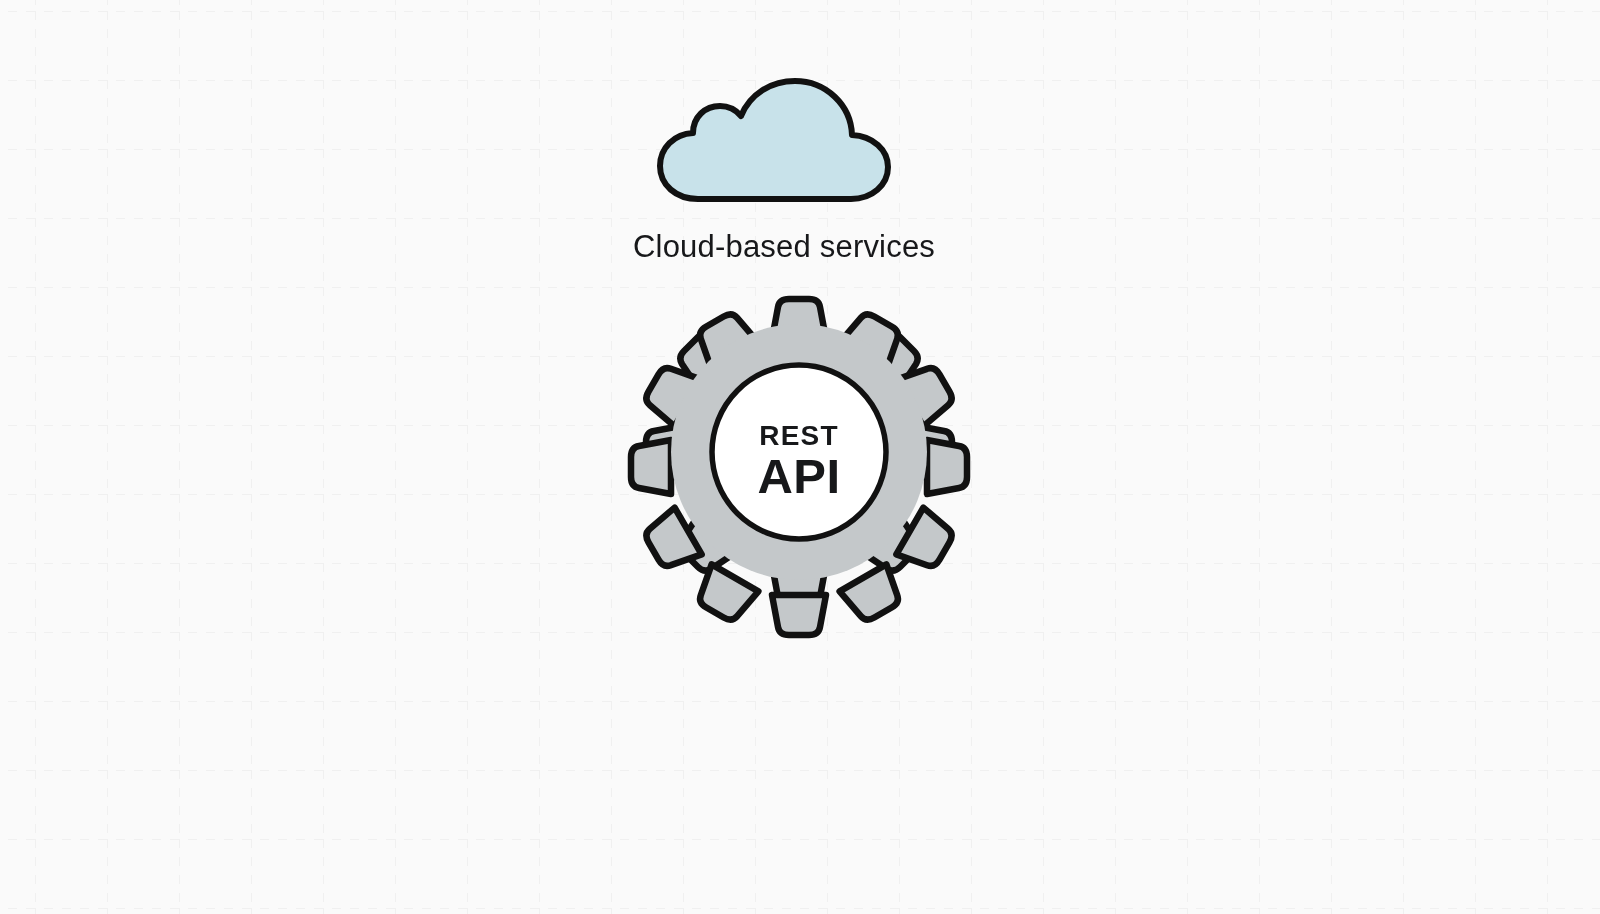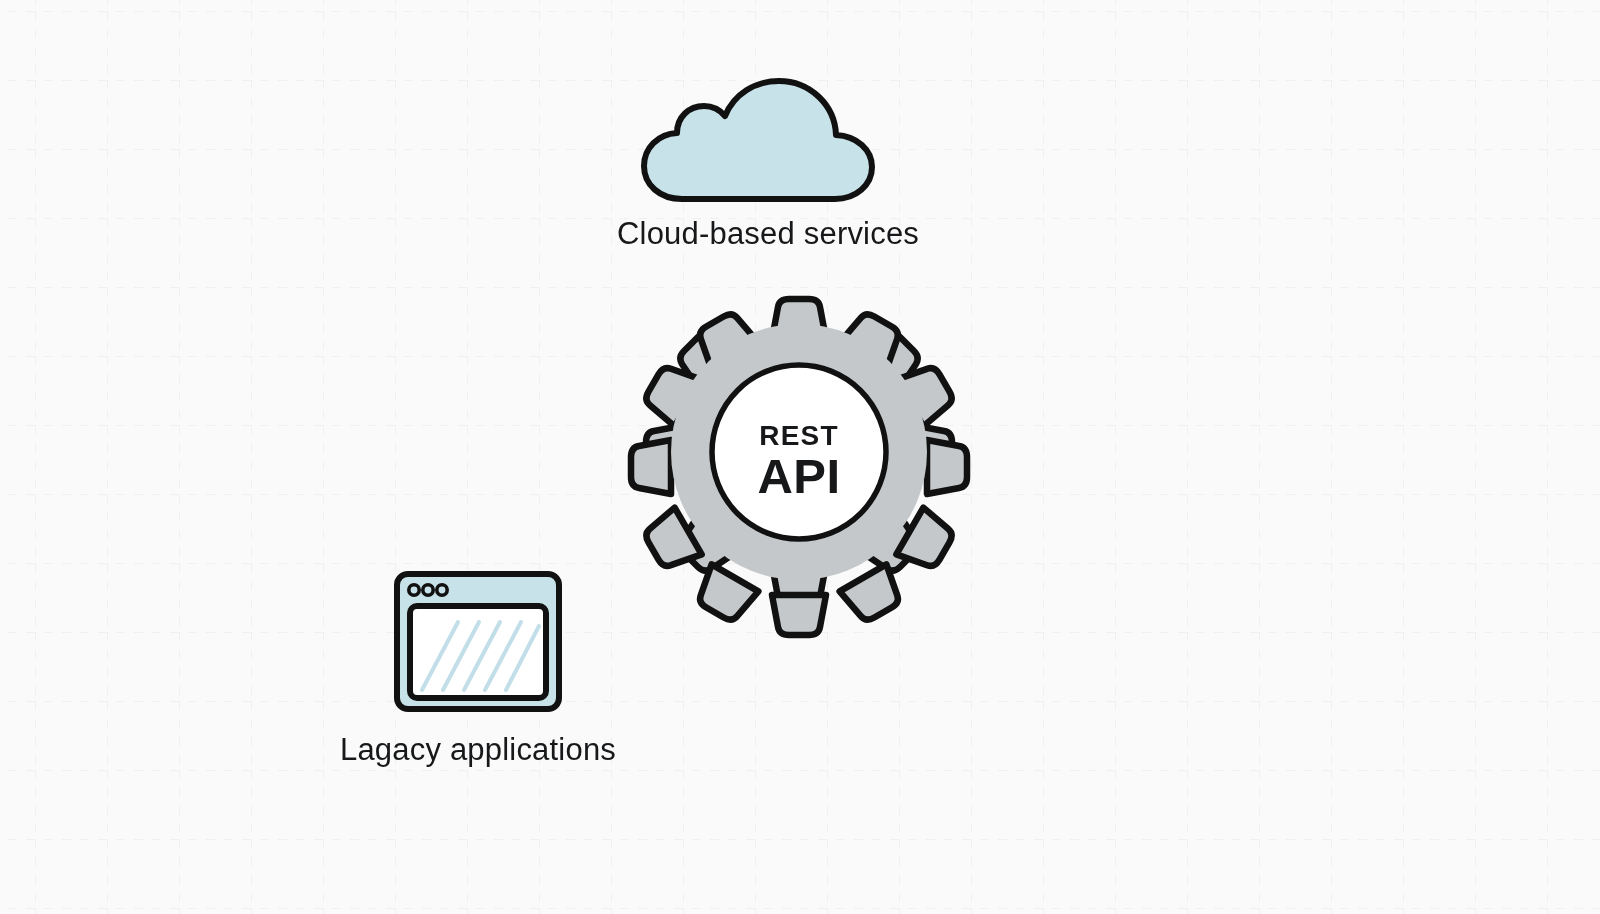--- a/index.html
+++ b/index.html
@@ -47,23 +47,24 @@
     font-family: "Liberation Sans", sans-serif;
     font-size: 31px;
     font-weight: 400;
     letter-spacing: 0.2px;
     white-space: nowrap;
     text-align: center;
   }
 
   
   #node-cloud {
-    left: 612px;
+    left: 628px;
     top: 78px;
     width: 312px;
+    gap: 13px;
   }
   #node-gear {
     left: 619px;
     top: 295px;
     width: 360px;
   }
   #node-legacy {
     left: 330px;
     top: 568px;
     width: 296px;
@@ -192,36 +193,15 @@
         <circle cx="0" cy="-15" r="128" fill="#c4c8ca" stroke="none"></circle>
 
         <circle cx="0" cy="-15" r="87" fill="#ffffff" stroke="#111111" stroke-width="5.5"></circle>
         <text class="gear-center-text rest" x="0" y="-22">REST</text>
         <text class="gear-center-text api" x="0" y="26">API</text>
       </g>
     </svg>
 
   </div>
 
-  <div class="node" id="node-legacy">
-    <svg class="node-graphic" width="296" height="150" viewBox="0 0 296 150" xmlns="http://www.w3.org/2000/svg">
-
-      <rect x="67" y="6" width="162" height="135" rx="11" ry="11" fill="#c8e2ea" stroke="#111111" stroke-width="6"></rect>
-
-      <circle cx="84" cy="22" r="5.2" fill="#c8e2ea" stroke="#111111" stroke-width="3.6"></circle>
-      <circle cx="98" cy="22" r="5.2" fill="#c8e2ea" stroke="#111111" stroke-width="3.6"></circle>
-      <circle cx="112" cy="22" r="5.2" fill="#c8e2ea" stroke="#111111" stroke-width="3.6"></circle>
-
-      <rect x="80" y="38" width="136" height="92" rx="7" ry="7" fill="#ffffff" stroke="#111111" stroke-width="6"></rect>
-
-      <g stroke="#c2dee8" stroke-width="4" stroke-linecap="round">
-        <line x1="92" y1="122" x2="128" y2="54"></line>
-        <line x1="113" y1="122" x2="149" y2="54"></line>
-        <line x1="134" y1="122" x2="170" y2="54"></line>
-        <line x1="155" y1="122" x2="191" y2="54"></line>
-        <line x1="176" y1="122" x2="209" y2="58"></line>
-      </g>
-    </svg>
-    <div class="node-label">Lagacy applications</div>
-  </div>
 
 
 </div>
 
 </body></html>

